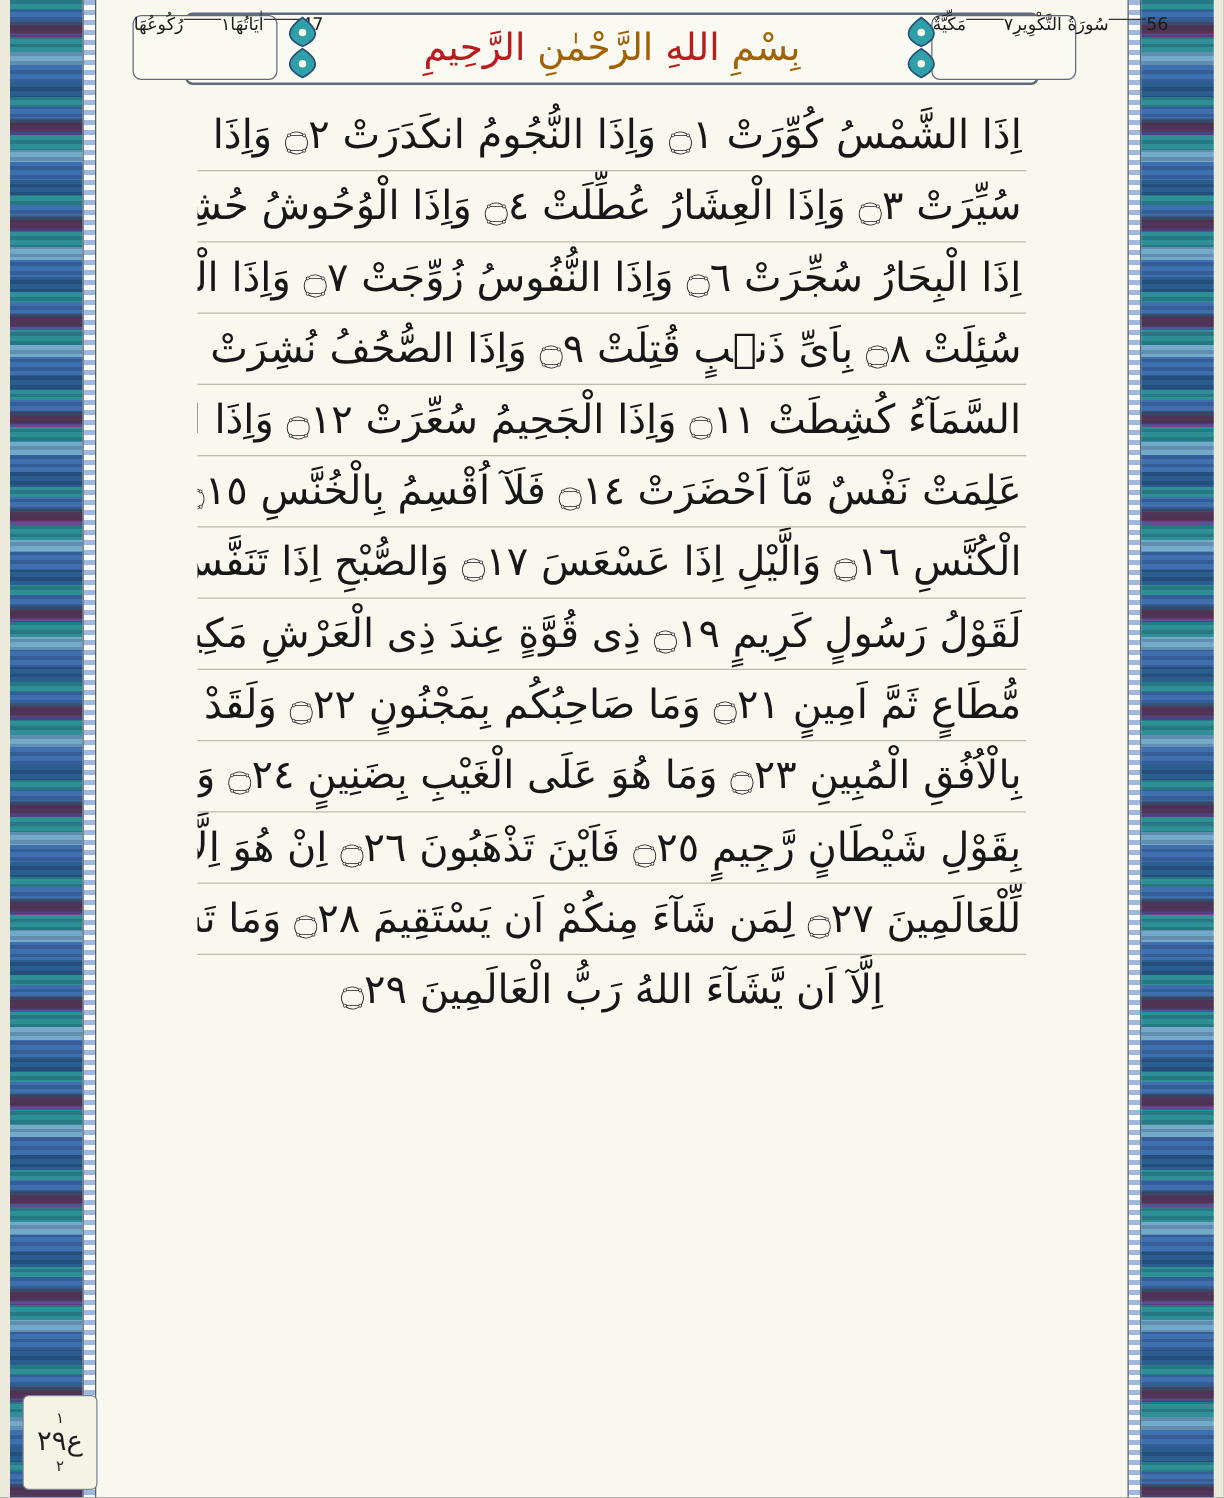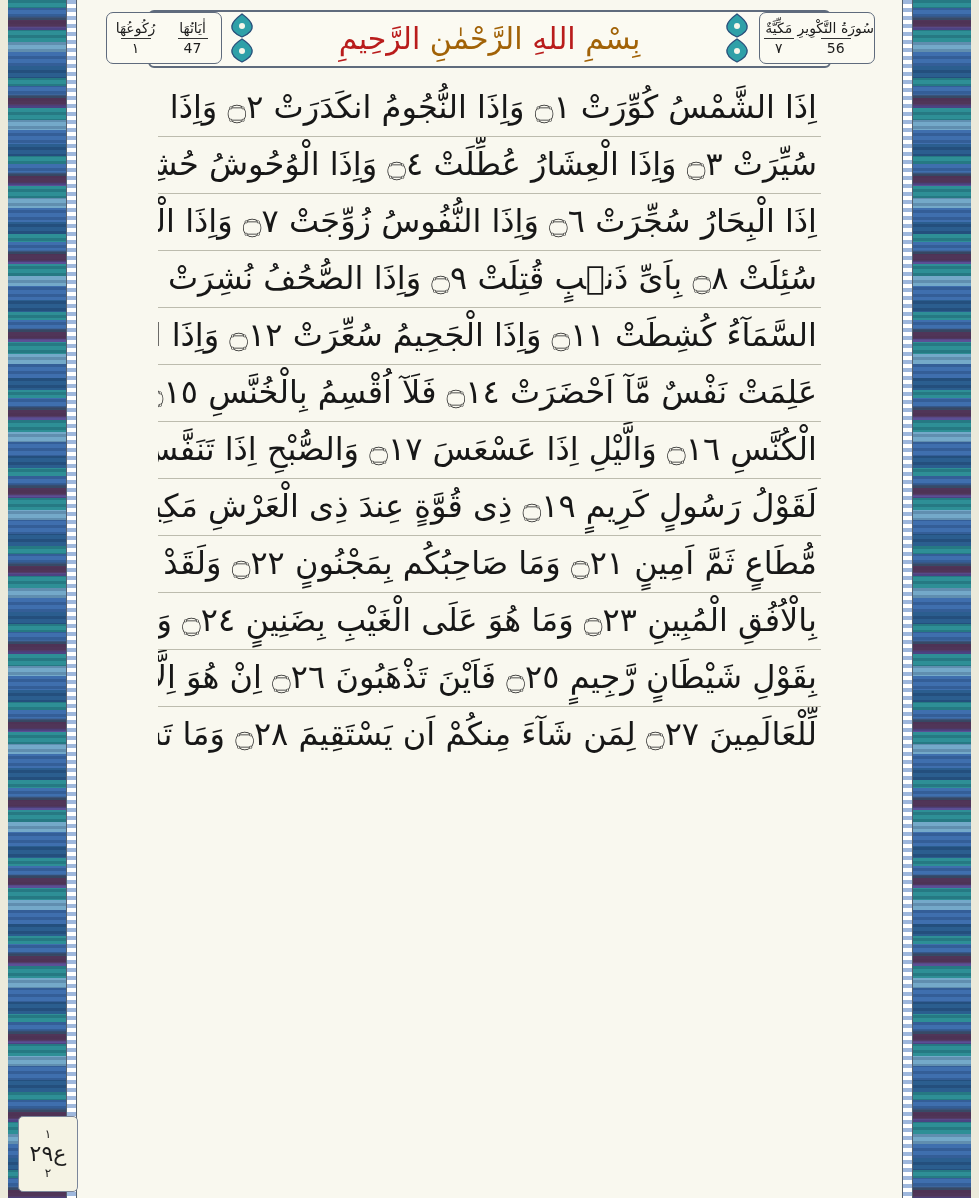--- a/index.html
+++ b/index.html
@@ -122,27 +122,25 @@
     position: absolute;
     top: 6px;
     width: 114px;
     height: 50px;
     border: 1.6px solid #5f6b7d;
     border-radius: 7px;
     background: #fbfaf2;
     display: flex;
     z-index: 4;
   }
-  .cartouche-right { right: 16px; }
+  .cartouche-right { right: 30px; }
   .cartouche-left  { left: 18px; }
   .cart-cell {
     flex: 1;
     display: flex;
-    flex-direction: column;
-    align-items: center;
     justify-content: center;
     line-height: 1.05;
   }
   .cart-top {
     font-size: 14px;
     color: #1c1c1c;
     white-space: nowrap;
   }
   .cart-rule {
     width: 30px;
@@ -298,20 +296,21 @@
       <div class="aline">اِذَا الْبِحَارُ سُجِّرَتْ ۝٦ وَاِذَا النُّفُوسُ زُوِّجَتْ ۝٧ وَاِذَا الْمَوْءُۥدَةُ</div>
       <div class="aline">سُئِلَتْ ۝٨ بِاَىِّ ذَنۢبٍ قُتِلَتْ ۝٩ وَاِذَا الصُّحُفُ نُشِرَتْ ۝١٠ وَاِذَا</div>
       <div class="aline">السَّمَآءُ كُشِطَتْ ۝١١ وَاِذَا الْجَحِيمُ سُعِّرَتْ ۝١٢ وَاِذَا الْجَنَّةُ اُزْلِفَتْ ۝١٣</div>
       <div class="aline">عَلِمَتْ نَفْسٌ مَّآ اَحْضَرَتْ ۝١٤ فَلَآ اُقْسِمُ بِالْخُنَّسِ ۝١٥ الْجَوَارِ</div>
       <div class="aline">الْكُنَّسِ ۝١٦ وَالَّيْلِ اِذَا عَسْعَسَ ۝١٧ وَالصُّبْحِ اِذَا تَنَفَّسَ ۝١٨ اِنَّهُ</div>
       <div class="aline">لَقَوْلُ رَسُولٍ كَرِيمٍ ۝١٩ ذِى قُوَّةٍ عِندَ ذِى الْعَرْشِ مَكِينٍ ۝٢٠</div>
       <div class="aline">مُّطَاعٍ ثَمَّ اَمِينٍ ۝٢١ وَمَا صَاحِبُكُم بِمَجْنُونٍ ۝٢٢ وَلَقَدْ رَاٰهُ</div>
       <div class="aline">بِالْاُفُقِ الْمُبِينِ ۝٢٣ وَمَا هُوَ عَلَى الْغَيْبِ بِضَنِينٍ ۝٢٤ وَمَا هُوَ</div>
       <div class="aline">بِقَوْلِ شَيْطَانٍ رَّجِيمٍ ۝٢٥ فَاَيْنَ تَذْهَبُونَ ۝٢٦ اِنْ هُوَ اِلَّا ذِكْرٌ</div>
       <div class="aline">لِّلْعَالَمِينَ ۝٢٧ لِمَن شَآءَ مِنكُمْ اَن يَسْتَقِيمَ ۝٢٨ وَمَا تَشَآءُونَ</div>
+      <div class="aline line-last">اِلَّآ اَن يَّشَآءَ اللهُ رَبُّ الْعَالَمِينَ ۝٢٩</div>
     </div>
 
   </div>
 
   <div class="page-marker">
     <div class="pm-small">١</div>
     <div class="pm-main">ع٢٩</div>
     <div class="pm-small">٢</div>
   </div>
 

